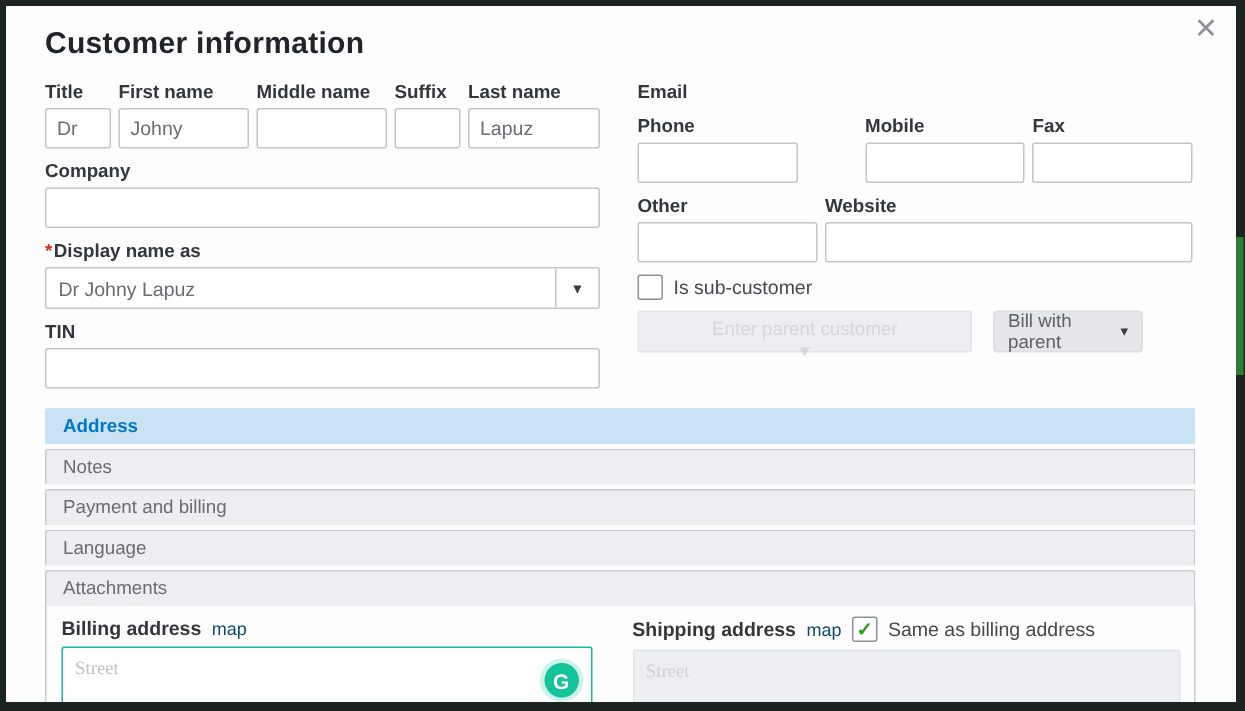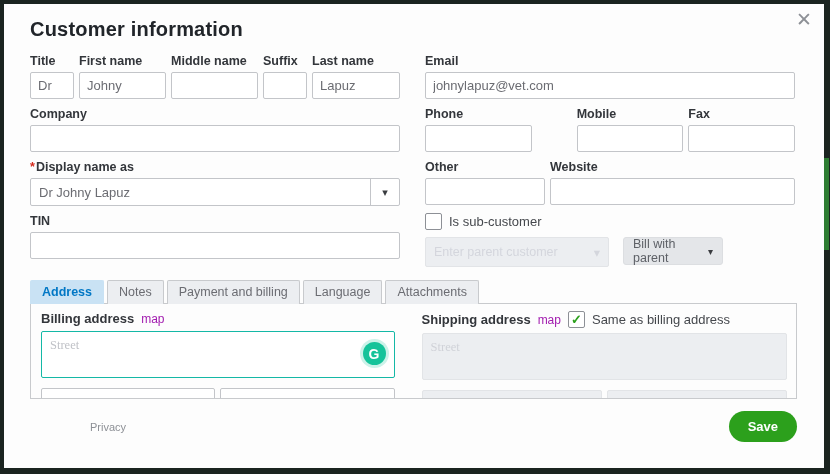--- a/index.html
+++ b/index.html
@@ -64,52 +64,52 @@
   .cb {
     width:17px; height:17px; border:1px solid #8d9096; border-radius:2px;
     background:#fff; display:flex; align-items:center; justify-content:center;
     font-size:13px; font-weight:700; color:#2ca01c; cursor:pointer;
   }
   .cb.empty { color:transparent; }
   .cb-label { font-size:13px; color:#45484d; }
 
   .parent-row { display:flex; gap:14px; }
   .combo-disabled {
-    width:184px; height:28px; background:#eceef1; border:1px solid #e2e4e7;
+    width:223px; height:28px; background:#eceef1; border:1px solid #e2e4e7;
     border-radius:2px; display:flex; align-items:center; justify-content:space-between;
-    padding:14px 8px; font-size:12.5px; color:#d4d6dd;
+    padding:4px 8px; font-size:12.5px; color:#d4d6dd;flex-direction:column;
   }
   .btn-dd {
     width:100px; height:28px; background:#e4e6e9; border:1px solid #dcdee1;
     border-radius:3px; display:flex; align-items:center; justify-content:space-between;
     padding:0 9px; font-size:12.5px; color:#5e6167; cursor:pointer;
   }
   .btn-dd .dd-caret { color:#3a3c40; font-size:10px; }
 
   
-  .tabs { display:flex; gap:3px; margin-top:13px; position:relative; z-index:2; }
+  .tabs { display:flex; gap:3px; margin-top:13px; position:relative; z-index:2;flex-direction:column; }
   .tab {
     padding:4px 11px 5px 11px; font-size:12.5px; color:#6b6c72;
     background:#eceef1; border:1px solid #c8cacd; border-bottom:none;
     border-radius:2px 2px 0 0; cursor:pointer; white-space:nowrap;
   }
   .tab.active {
     background:#c9e2f4; color:#0077c5; font-weight:700; border-color:#c9e2f4;
   }
 
   .tab-panel {
     border:1px solid #c8cacd; height:96px; overflow:hidden;
     margin-top:-1px; padding:7px 9px 0 10px; background:#fdfdfd;
   }
   .addr-grid { display:flex; gap:27px; }
   .addr-col { width:356px; }
   .addr-col.right { width:368px; }
   .addr-head { display:flex; align-items:center; gap:7px; margin-bottom:5px; }
   .addr-title { font-size:13px; font-weight:700; color:#33363b; }
-  .maplink { font-size:12px; color:#a21caf; cursor:pointer; }
+  .maplink { font-size:12px; color:#0c4a6e; cursor:pointer; }
   .street-wrap { position:relative; }
   .street {
     width:100%; height:47px; border:1px solid #14b8a6; border-radius:2px;
     background:#fff; resize:none; font-family:Liberation Serif, serif;
     font-size:12.5px; color:#6b6c72; padding:6px 8px; outline:none;
   }
   .street::placeholder { color:#c0c2c7; }
   .street.disabled { background:#eceef1; border-color:#e2e4e7; }
   .street.disabled::placeholder { color:#d0d2d8; }
   .grammarly {
@@ -194,21 +194,20 @@
           <div class="fg" style="margin-bottom:0;">
             <label>TIN</label>
             <input class="inp" style="">
           </div>
         </div>
 
         <div class="col">
 
           <div class="fg">
             <label>Email</label>
-            <input class="inp" value="johnylapuz@vet.com" style="">
           </div>
 
           <div class="row" style="margin-bottom:8px;">
             <div class="fg" style="flex:1; margin-bottom:0;">
               <label>Phone</label>
               <input class="inp" style="">
             </div>
             <div class="fg" style="flex:1; margin-bottom:0;margin-left:40px;">
               <label>Mobile</label>
               <input class="inp" style="">

